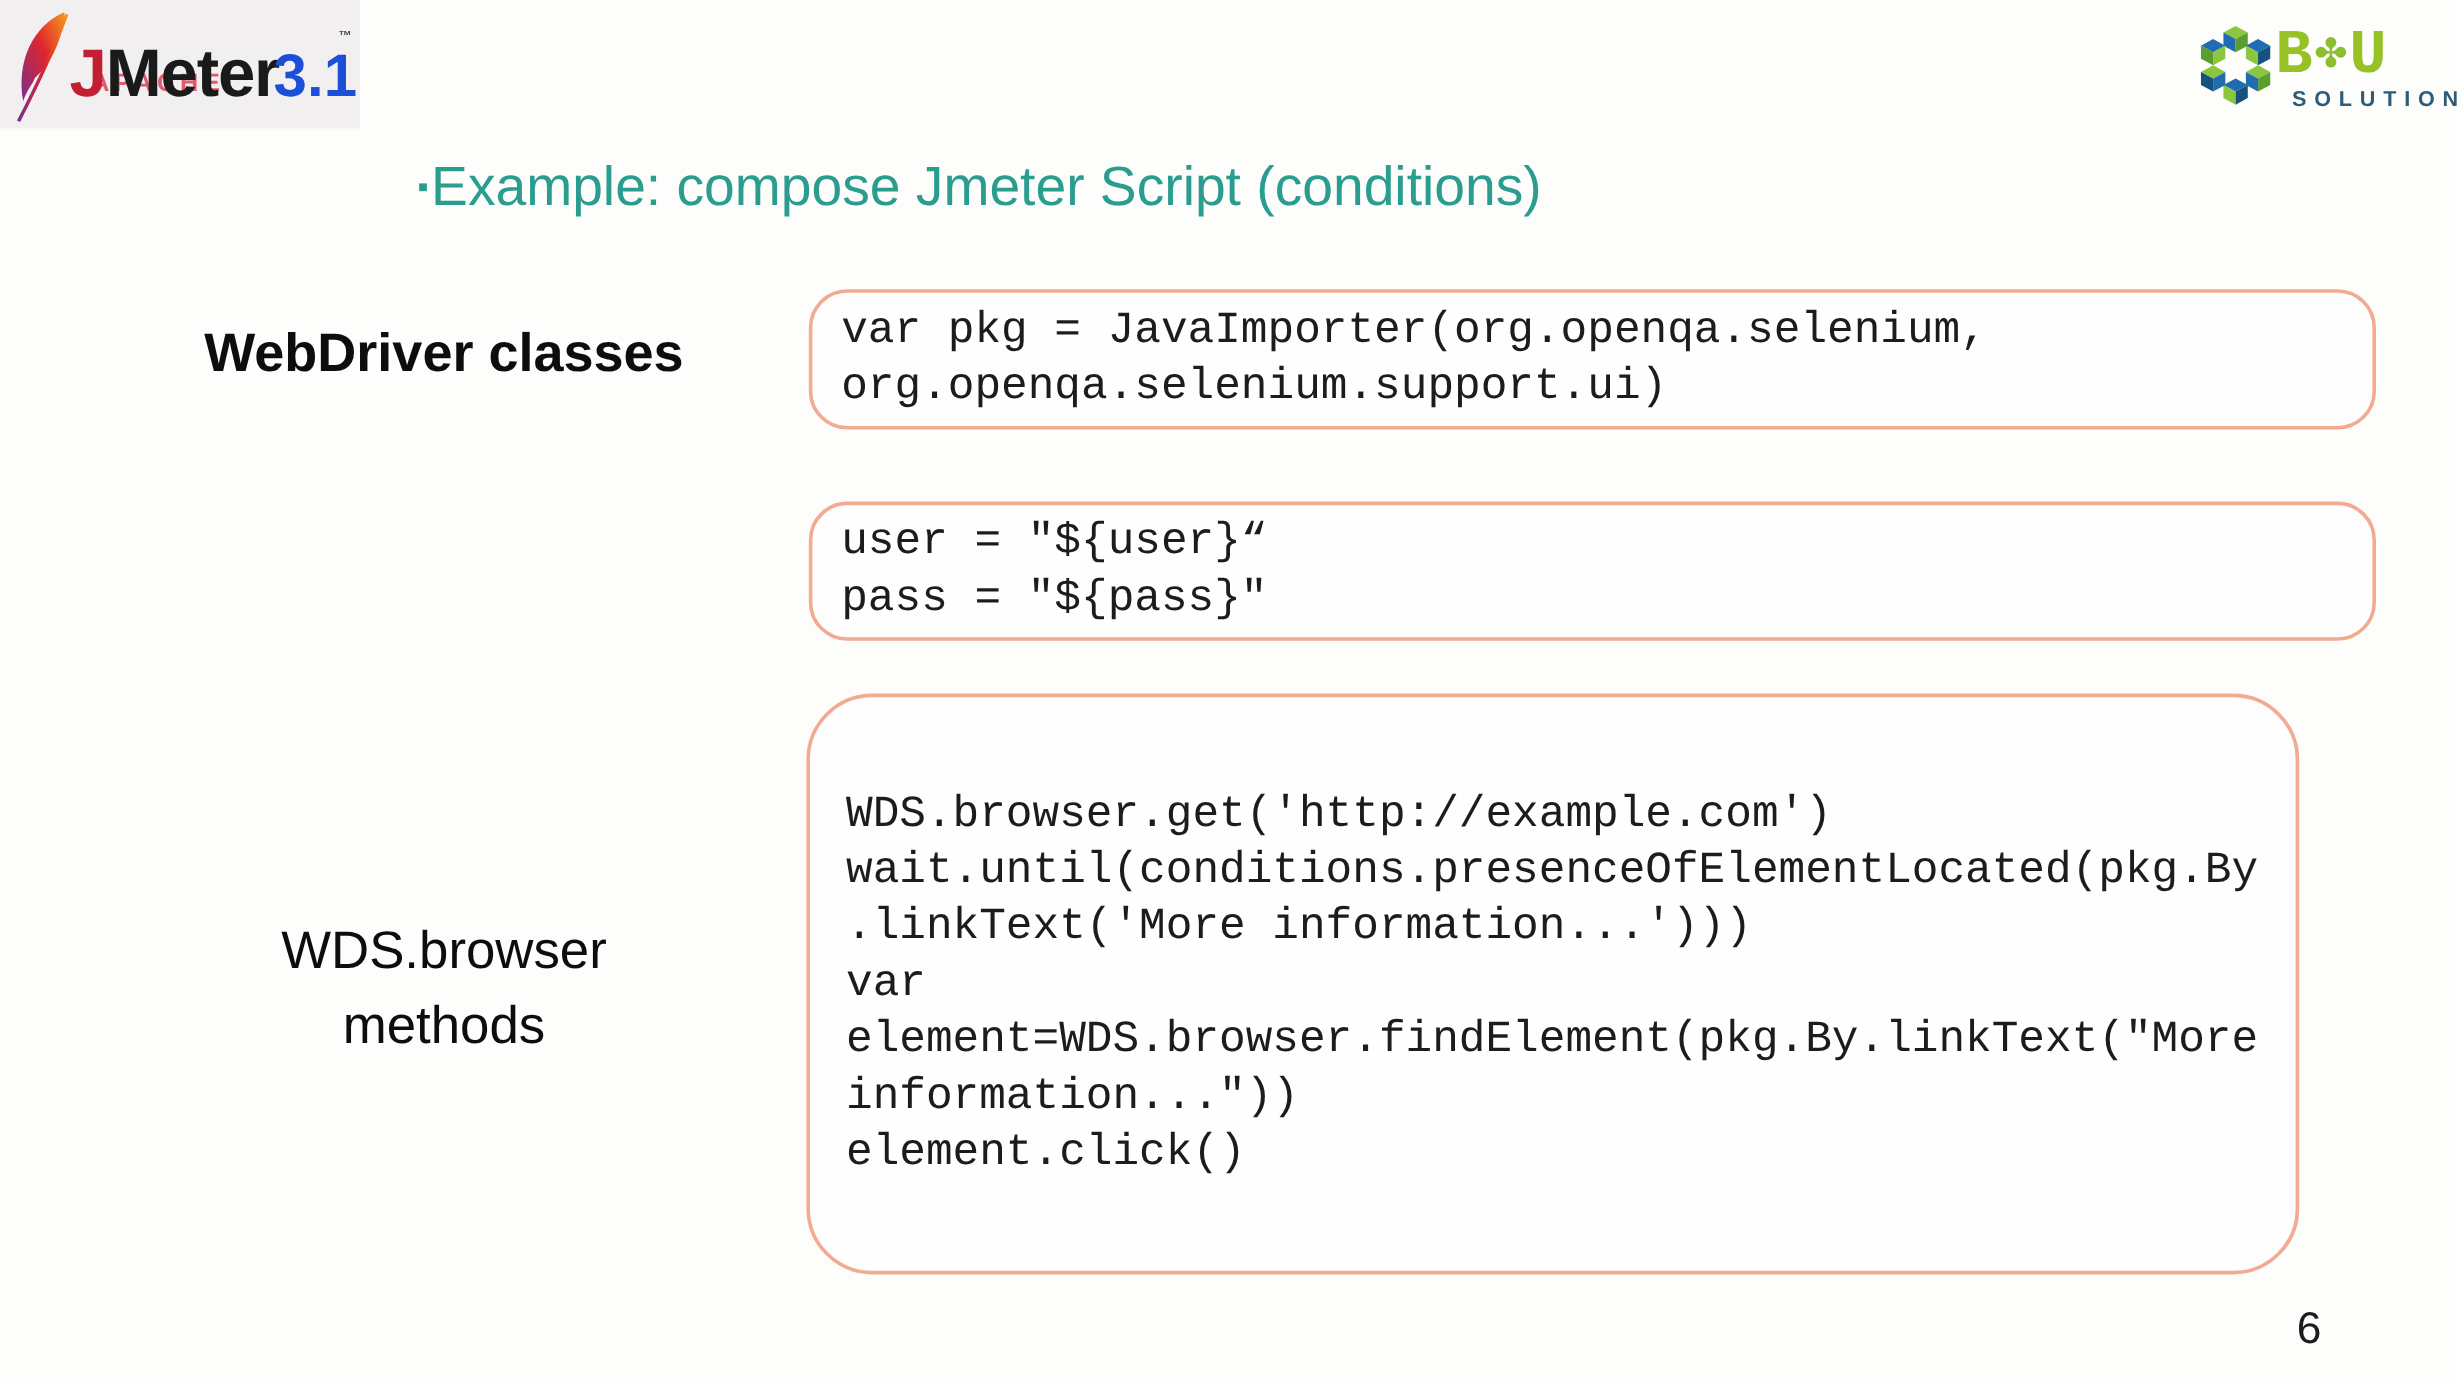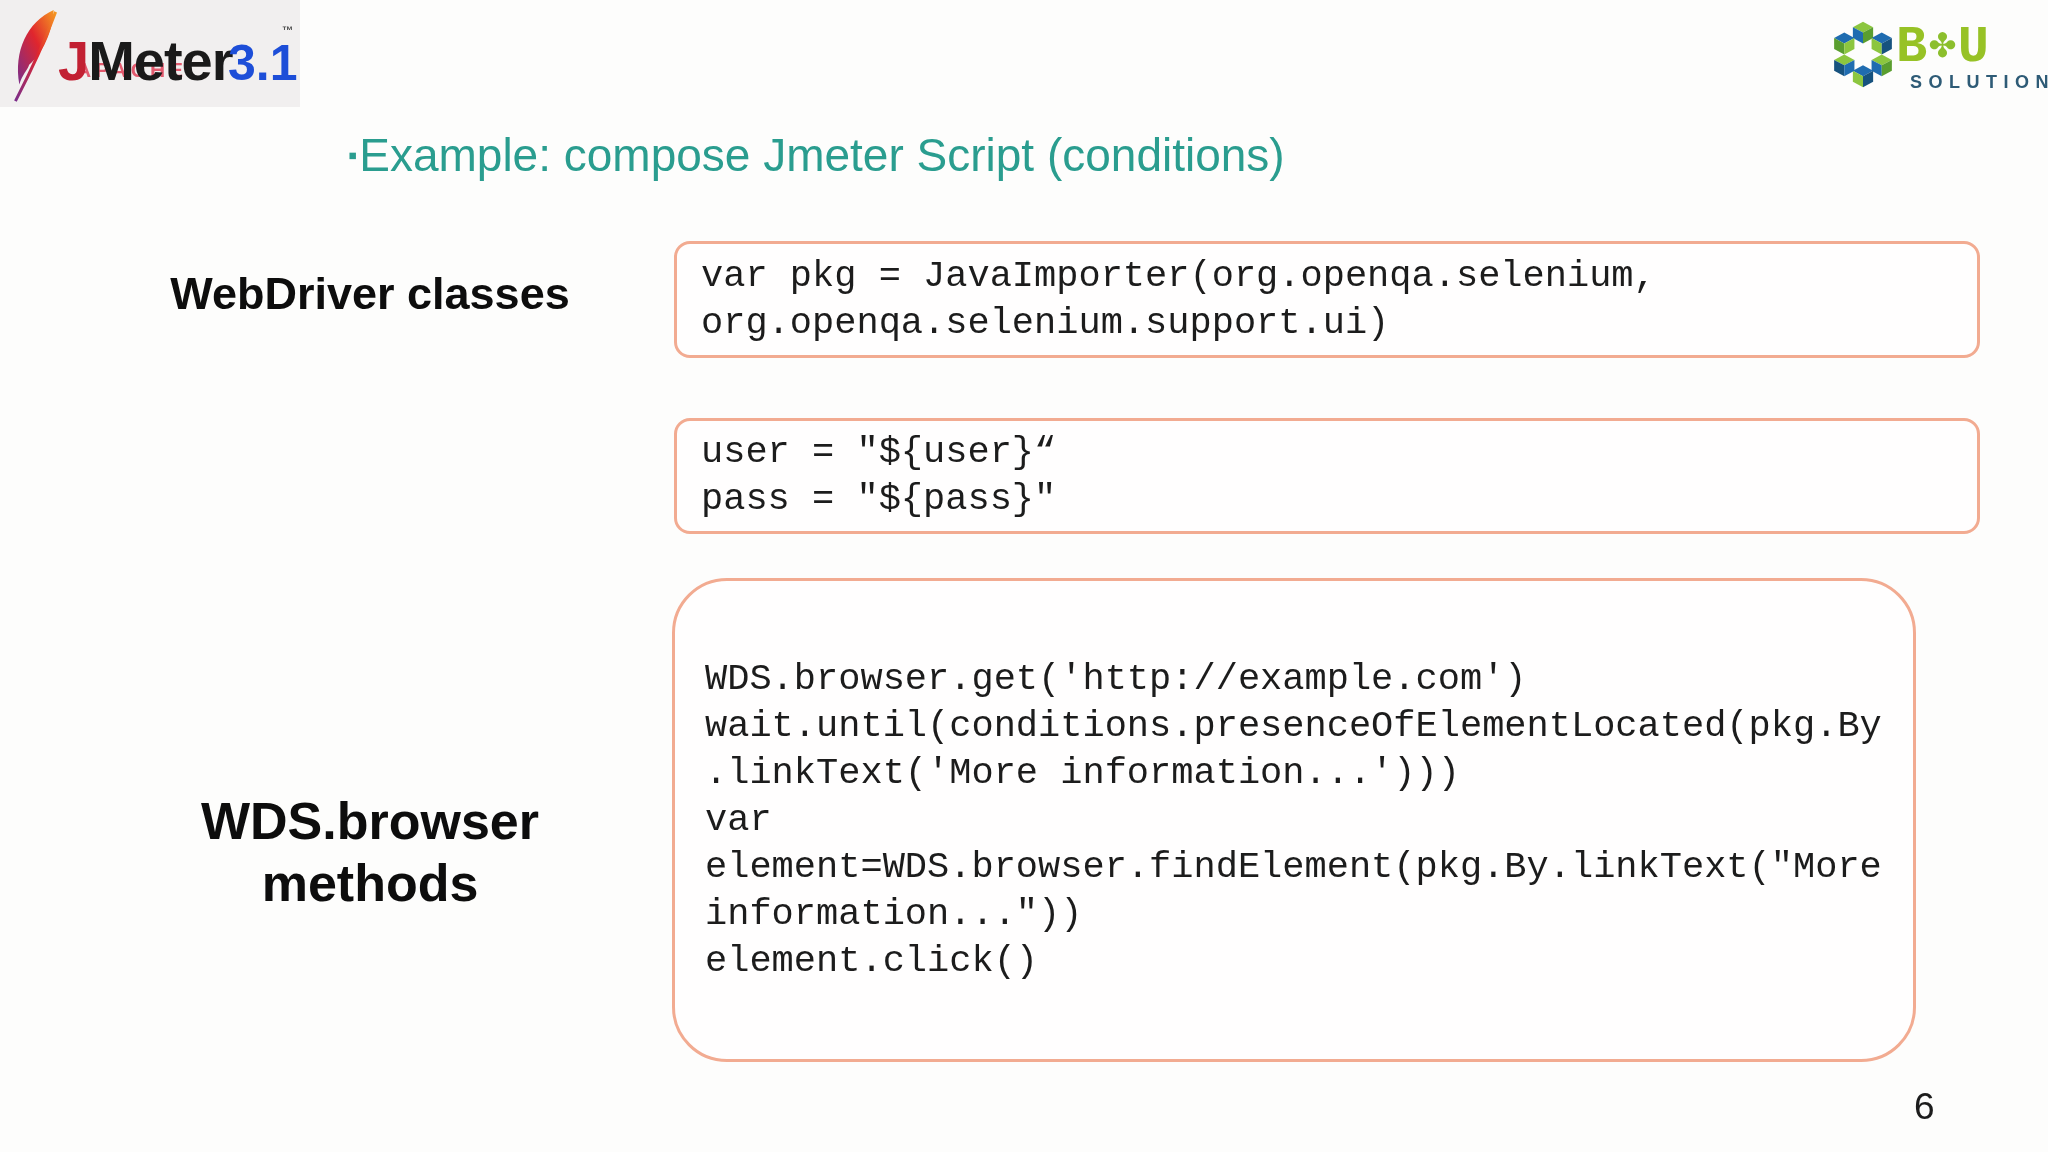--- a/index.html
+++ b/index.html
@@ -64,28 +64,28 @@
   .title-bullet { font-size:26px; margin-right:2px; line-height:1; }
 
   
   .section-label {
     position:absolute; left:110px; width:520px;
     text-align:center; color:#0d0d0d;
     white-space:pre-line;
   }
   .label-1 { top:268px; font-size:45px; font-weight:700; }
   .label-2 { top:420px; font-size:44px; font-weight:600; line-height:62px; }
-  .label-3 { top:762px; font-size:52px; font-weight:700; line-height:62px;margin-top:28px; }
+  .label-3 { top:762px; font-size:44px; font-weight:400; line-height:62px; }
 
   
   .code-box {
     position:absolute;
     background:#fffefe;
     border:3px solid #f2ab91;
-    border-radius:16px;
+    border-radius:32px;
     display:flex; align-items:center;
   }
   .box-1 { left:674px; top:241px; width:1306px; height:117px; }
   .box-2 { left:674px; top:418px; width:1306px; height:116px; }
   .box-3 { left:672px; top:578px; width:1244px; height:484px; border-radius:55px; }
   .code {
     font-family:"Liberation Mono", monospace;
     font-size:37px; line-height:47px;
     color:#1c1c1c;
     white-space:pre;

